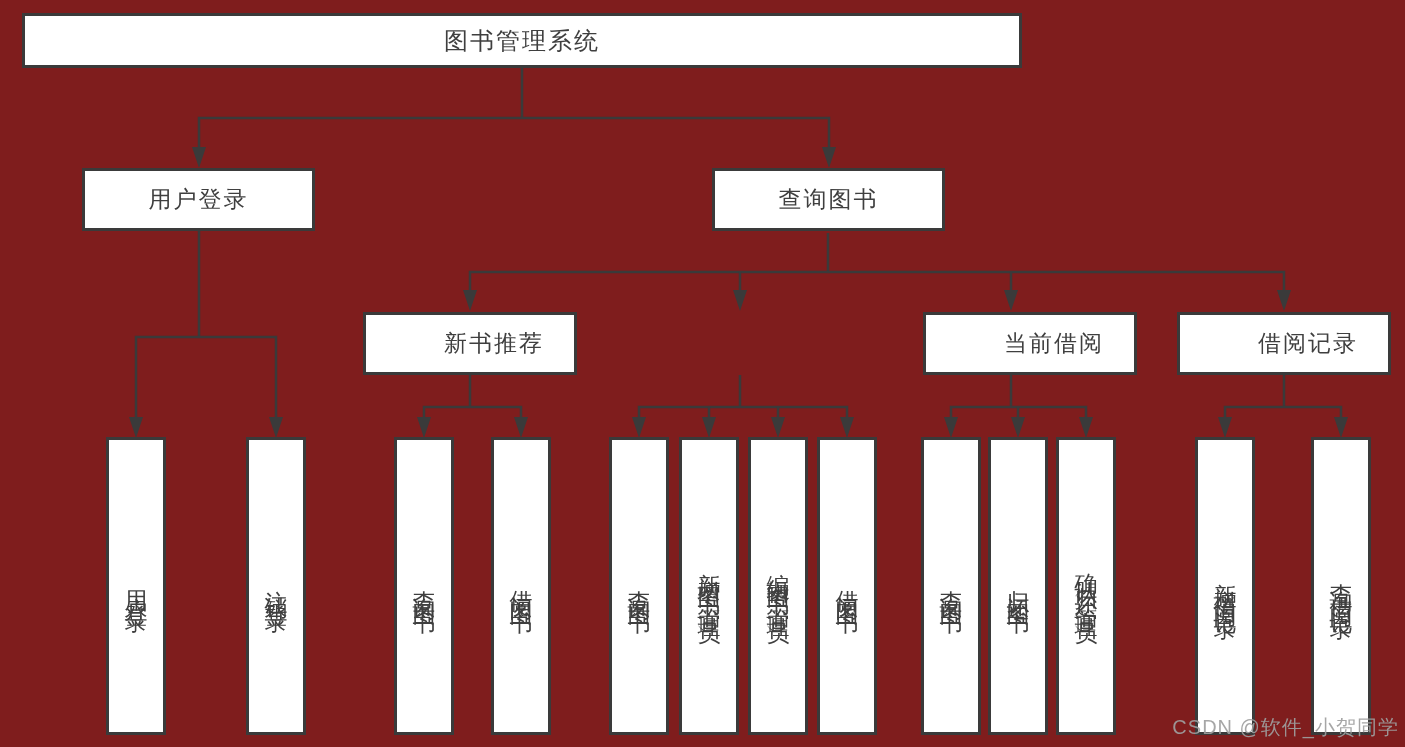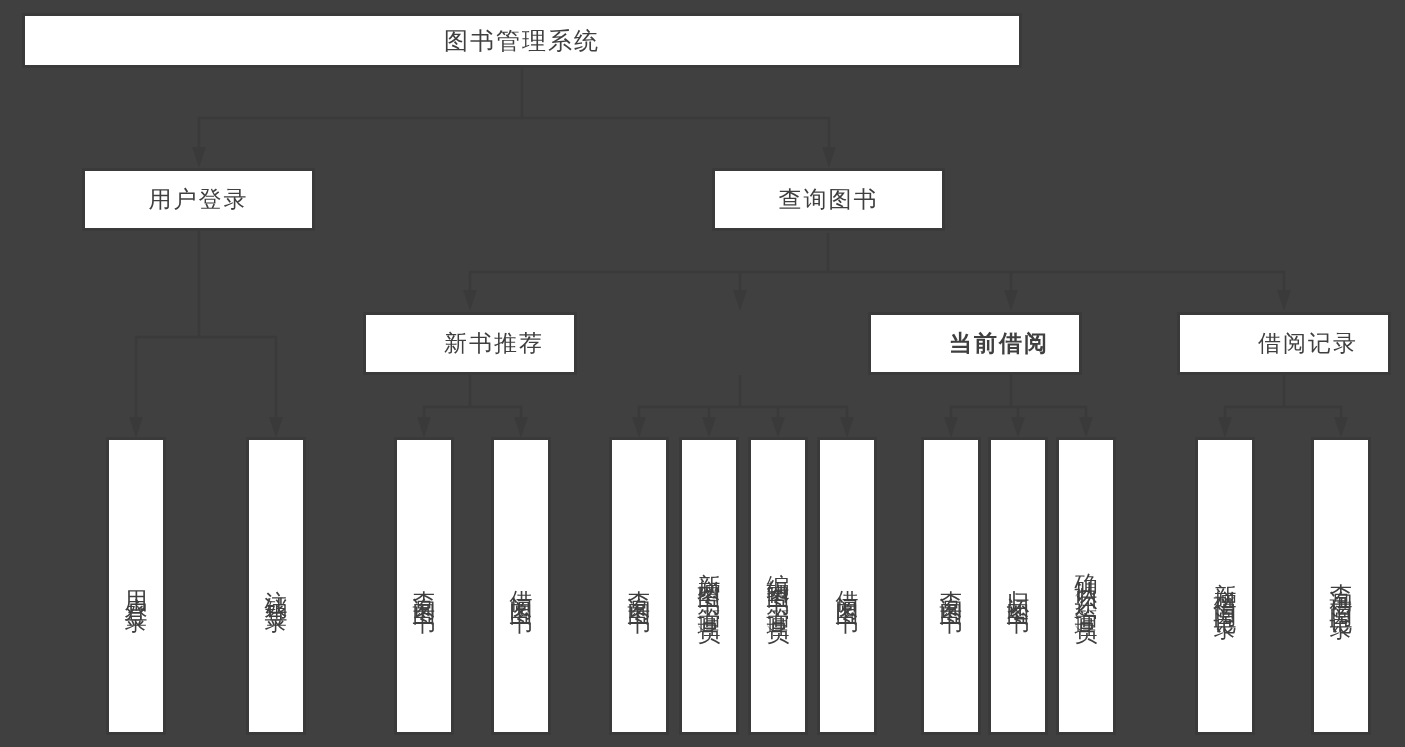--- a/index.html
+++ b/index.html
@@ -5,21 +5,21 @@
   html, body {
     margin: 0;
     padding: 0;
     background: #ffffff;
     font-family: "Liberation Sans", sans-serif;
   }
   #canvas {
     position: relative;
     width: 1405px;
     height: 747px;
-    background: #404040;
+    background: #7f1d1d;
     overflow: hidden;
   }
   #edges {
     position: absolute;
     left: 0;
     top: 0;
     width: 1405px;
     height: 747px;
     pointer-events: none;
   }
@@ -46,21 +46,21 @@
     text-orientation: mixed;
     letter-spacing: 7px;
     font-size: 23px;
     line-height: 1;
     white-space: nowrap;
   }
   #n-user-login      { left: 82px;  }
   #n-book-mgmt       { left: 712px; }
   #n-new-book-rec    { left: 363px; }
   #n-book-borrowing  { left: 633px; }
-  #n-current-borrow  { left: 868px; font-weight: bold; }
+  #n-current-borrow  { left: 923px; }
   #n-borrow-records  { left: 1177px; }
   #l-user-login      { left: 106px; }
   #l-logout          { left: 246px; }
   #l-query-books-1   { left: 394px; }
   #l-borrow-books-1  { left: 491px; }
   #l-query-books-2   { left: 609px; }
   #l-add-book        { left: 679px; }
   #l-edit-book       { left: 748px; }
   #l-borrow-books-2  { left: 817px; }
   #l-query-books-3   { left: 921px; }
@@ -190,14 +190,15 @@
   <div class="node leaf" id="l-confirm-return">
     <span class="vtext">确认归还（管理员）</span>
   </div>
   <div class="node leaf" id="l-add-record">
     <span class="vtext">新增借阅记录</span>
   </div>
   <div class="node leaf" id="l-query-record">
     <span class="vtext">查询借阅记录</span>
   </div>
 
+  <div class="watermark">CSDN @软件_小贺同学</div>
 
 </div>
 
 </body></html>

